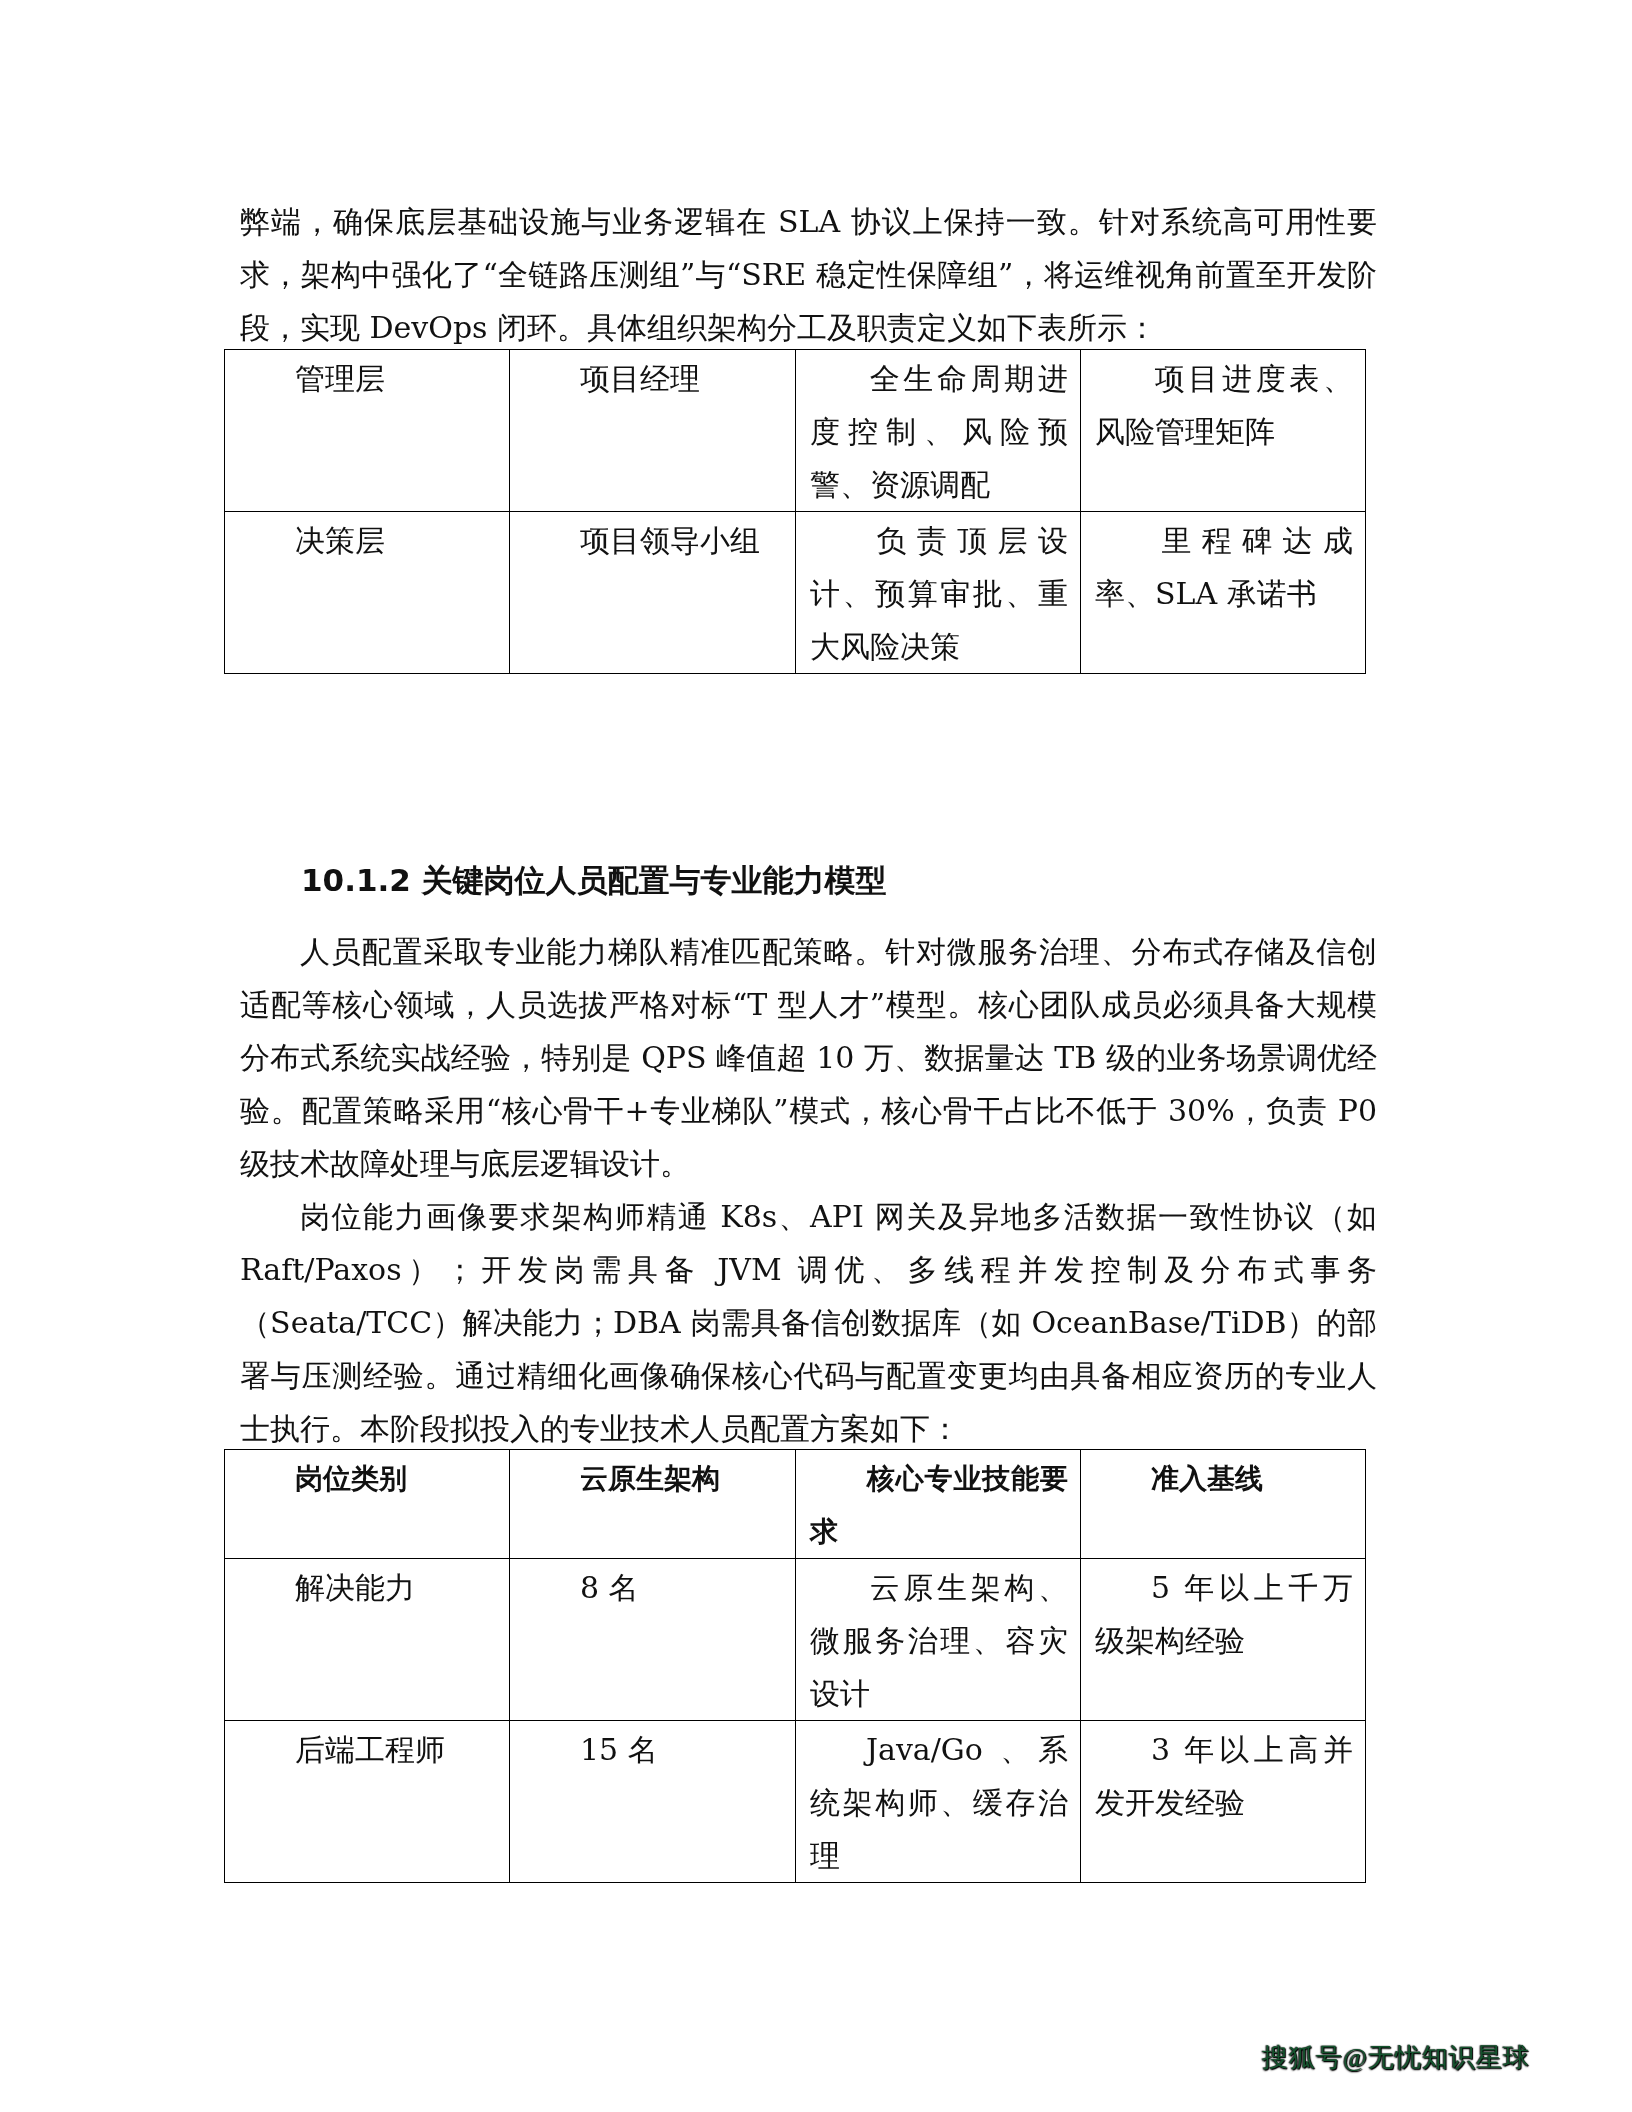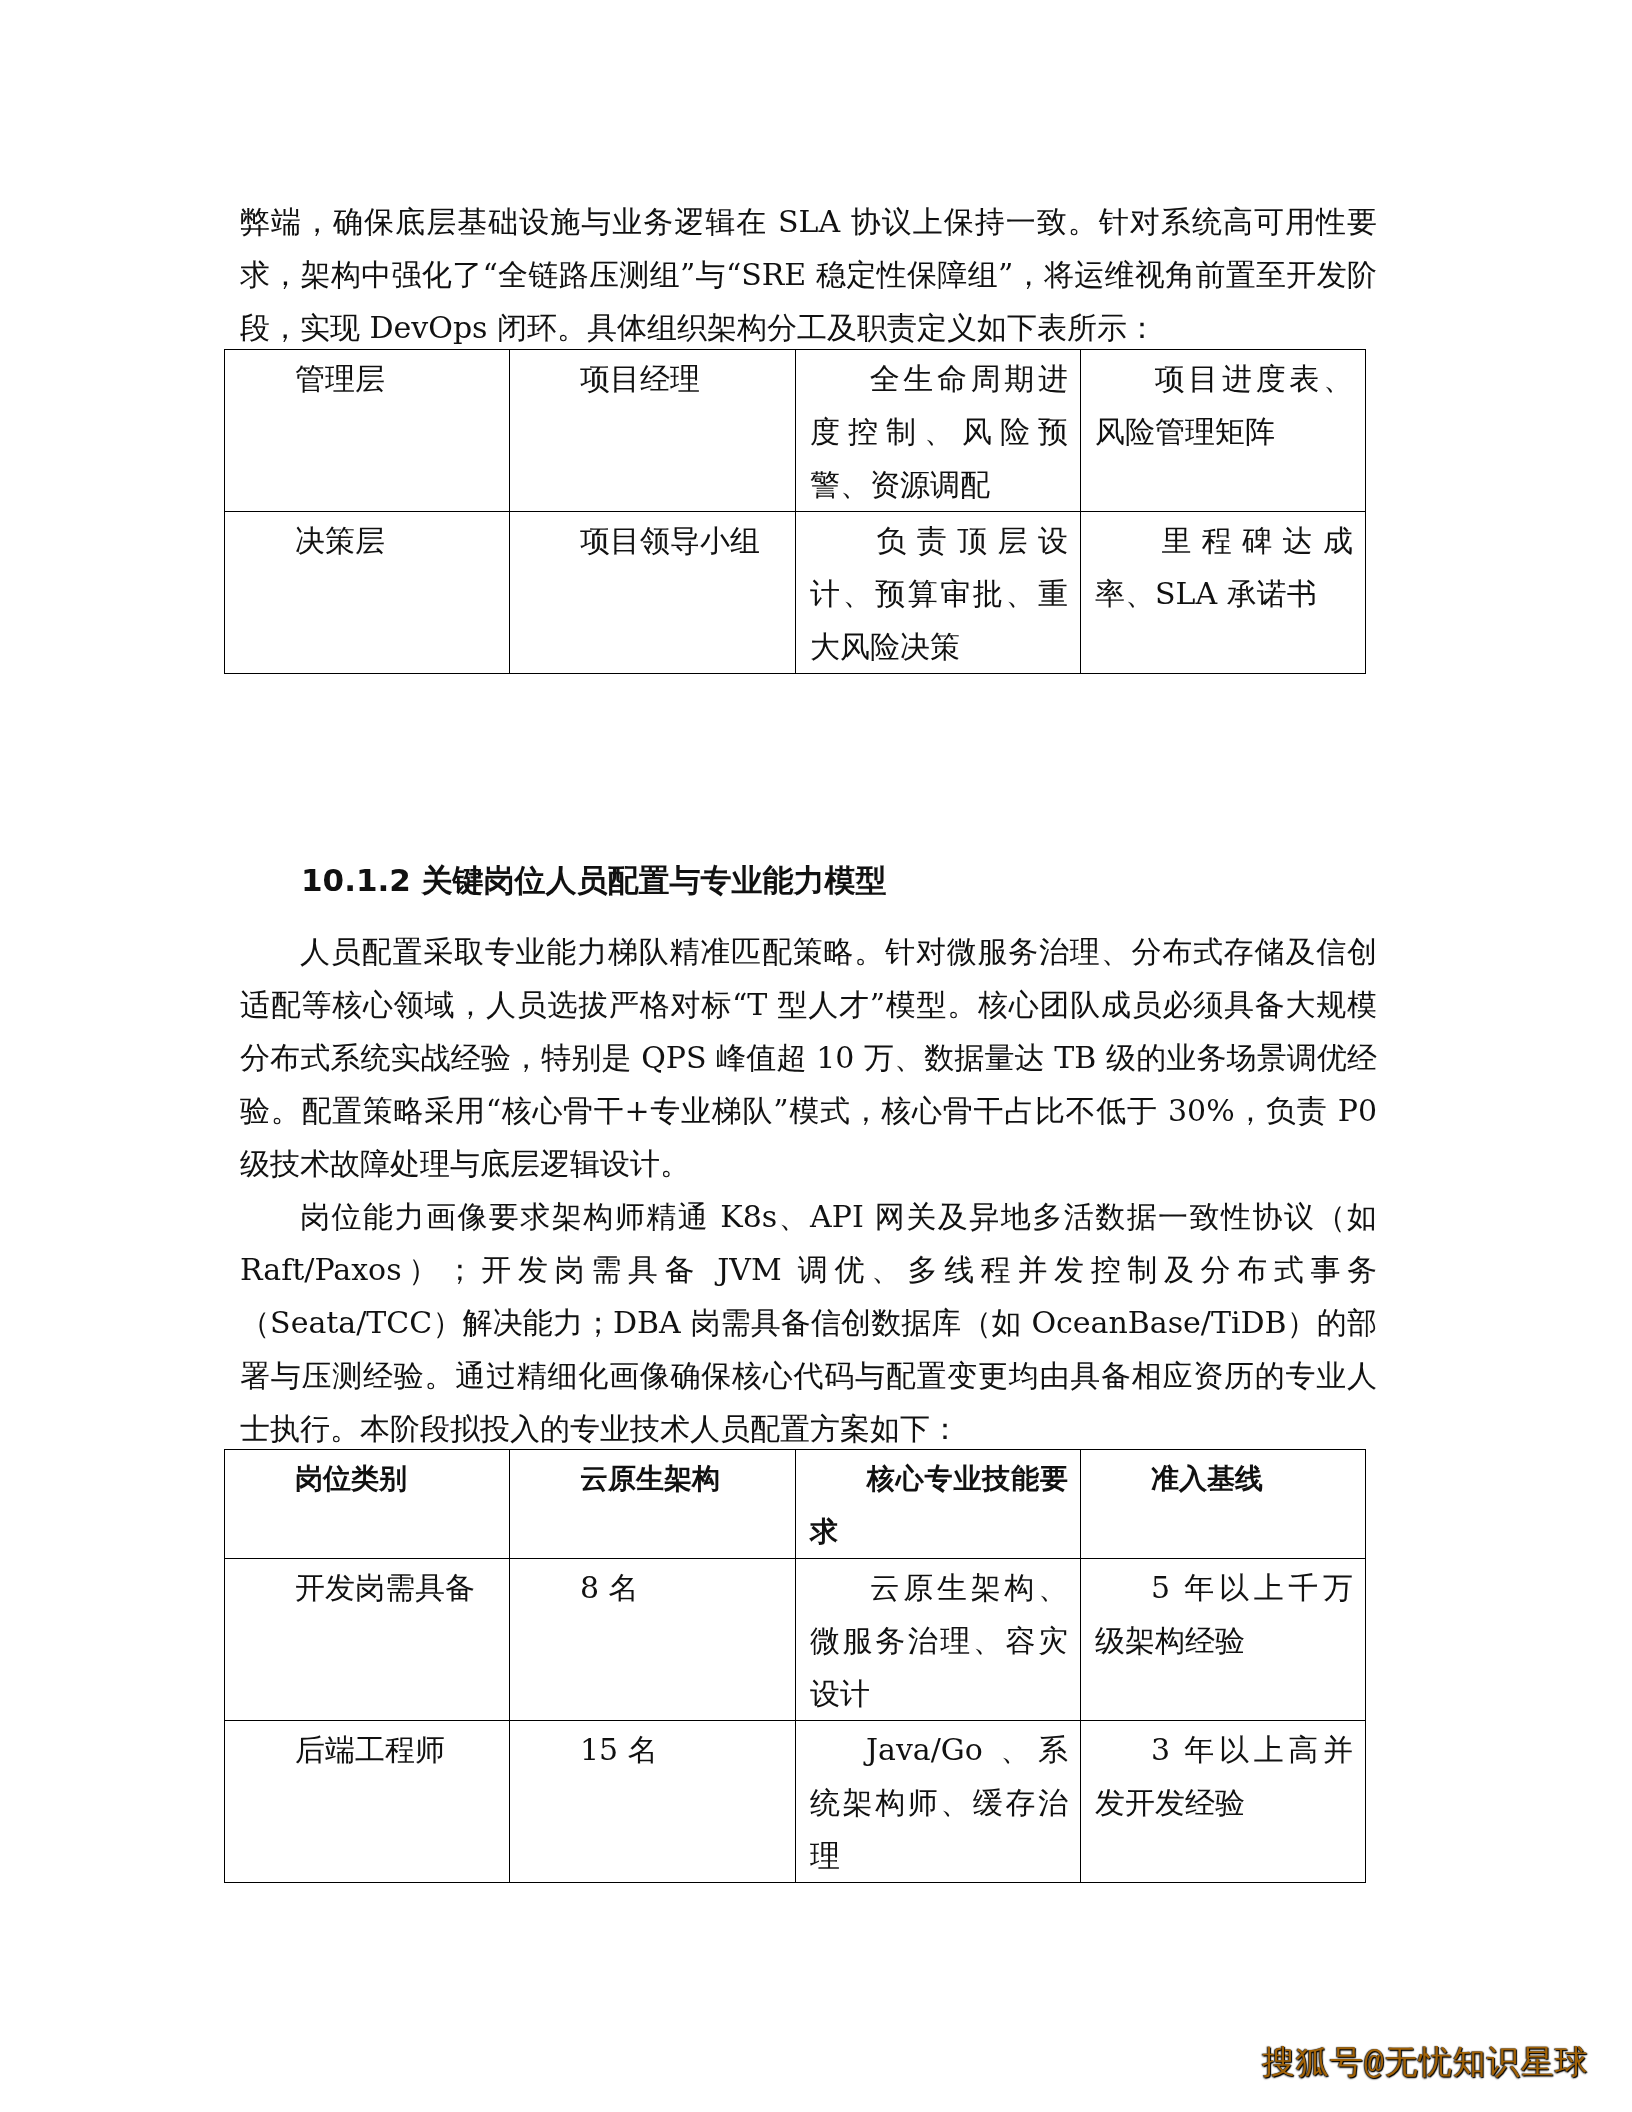--- a/index.html
+++ b/index.html
@@ -8,22 +8,22 @@
   .para { position:absolute; left:240px; width:1137px; font-size:30px; line-height:53px;
           text-align:justify; margin:0; }
   .indent { text-indent:60px; }
   table { position:absolute; left:224px; border-collapse:collapse; table-layout:fixed; width:1141px; }
   td { border:1.5px solid #000; vertical-align:top; font-size:30px; line-height:53px;
        padding:2px 12px 0 14px; text-align:justify; }
   td.hd { font-family:"DejaVu Sans","Liberation Sans",sans-serif; font-weight:bold; font-size:28px; }
   td .ind { display:inline-block; width:56px; }
   .heading { position:absolute; left:301px; top:860px; margin:0;
              font-family:"DejaVu Sans","Liberation Sans",sans-serif; font-weight:bold; font-size:31px; }
-  .watermark { position:absolute; left:1262px; top:2040px; font-size:33px; color:#a16207;
-               font-family:Liberation Mono, monospace;
+  .watermark { position:absolute; left:1262px; top:2040px; font-size:26px; color:#14532d;
+               font-family:Liberation Serif, serif;
                text-shadow:1px 1px 1px #000, -1px 0 1px #333, 0 1px 2px #000; letter-spacing:1px; }
 </style>
 </head>
 <body>
 
 <p class="para" style="top:195px;">弊端，确保底层基础设施与业务逻辑在 SLA 协议上保持一致。针对系统高可用性要求，架构中强化了“全链路压测组”与“SRE 稳定性保障组”，将运维视角前置至开发阶段，实现 DevOps 闭环。具体组织架构分工及职责定义如下表所示：</p>
 
 <table style="top:349px;">
   <colgroup>
       <col style="width:285px">
@@ -61,21 +61,21 @@
       <col style="width:285px">
     </colgroup>
   <tbody>
       <tr style="height:107px;">
     <td class="hd"><span class="ind"></span><span>岗位类别</span></td>
     <td class="hd"><span class="ind"></span><span>云原生架构</span></td>
     <td class="hd"><span class="ind"></span><span>核心专业技能要求</span></td>
     <td class="hd"><span class="ind"></span><span>准入基线</span></td>
   </tr>
   <tr style="height:160px;">
-    <td><span class="ind"></span><span>开发岗需具备</span></td>
+    <td><span class="ind"></span><span>解决能力</span></td>
     <td><span class="ind"></span><span>8 名</span></td>
     <td><span class="ind"></span><span>云原生架构、微服务治理、容灾设计</span></td>
     <td><span class="ind"></span><span>5 年以上千万级架构经验</span></td>
   </tr>
   <tr style="height:105px;">
     <td><span class="ind"></span><span>后端工程师</span></td>
     <td><span class="ind"></span><span>15 名</span></td>
     <td><span class="ind"></span><span>Java/Go 、系统架构师、缓存治理</span></td>
     <td><span class="ind"></span><span>3 年以上高并发开发经验</span></td>
   </tr>

